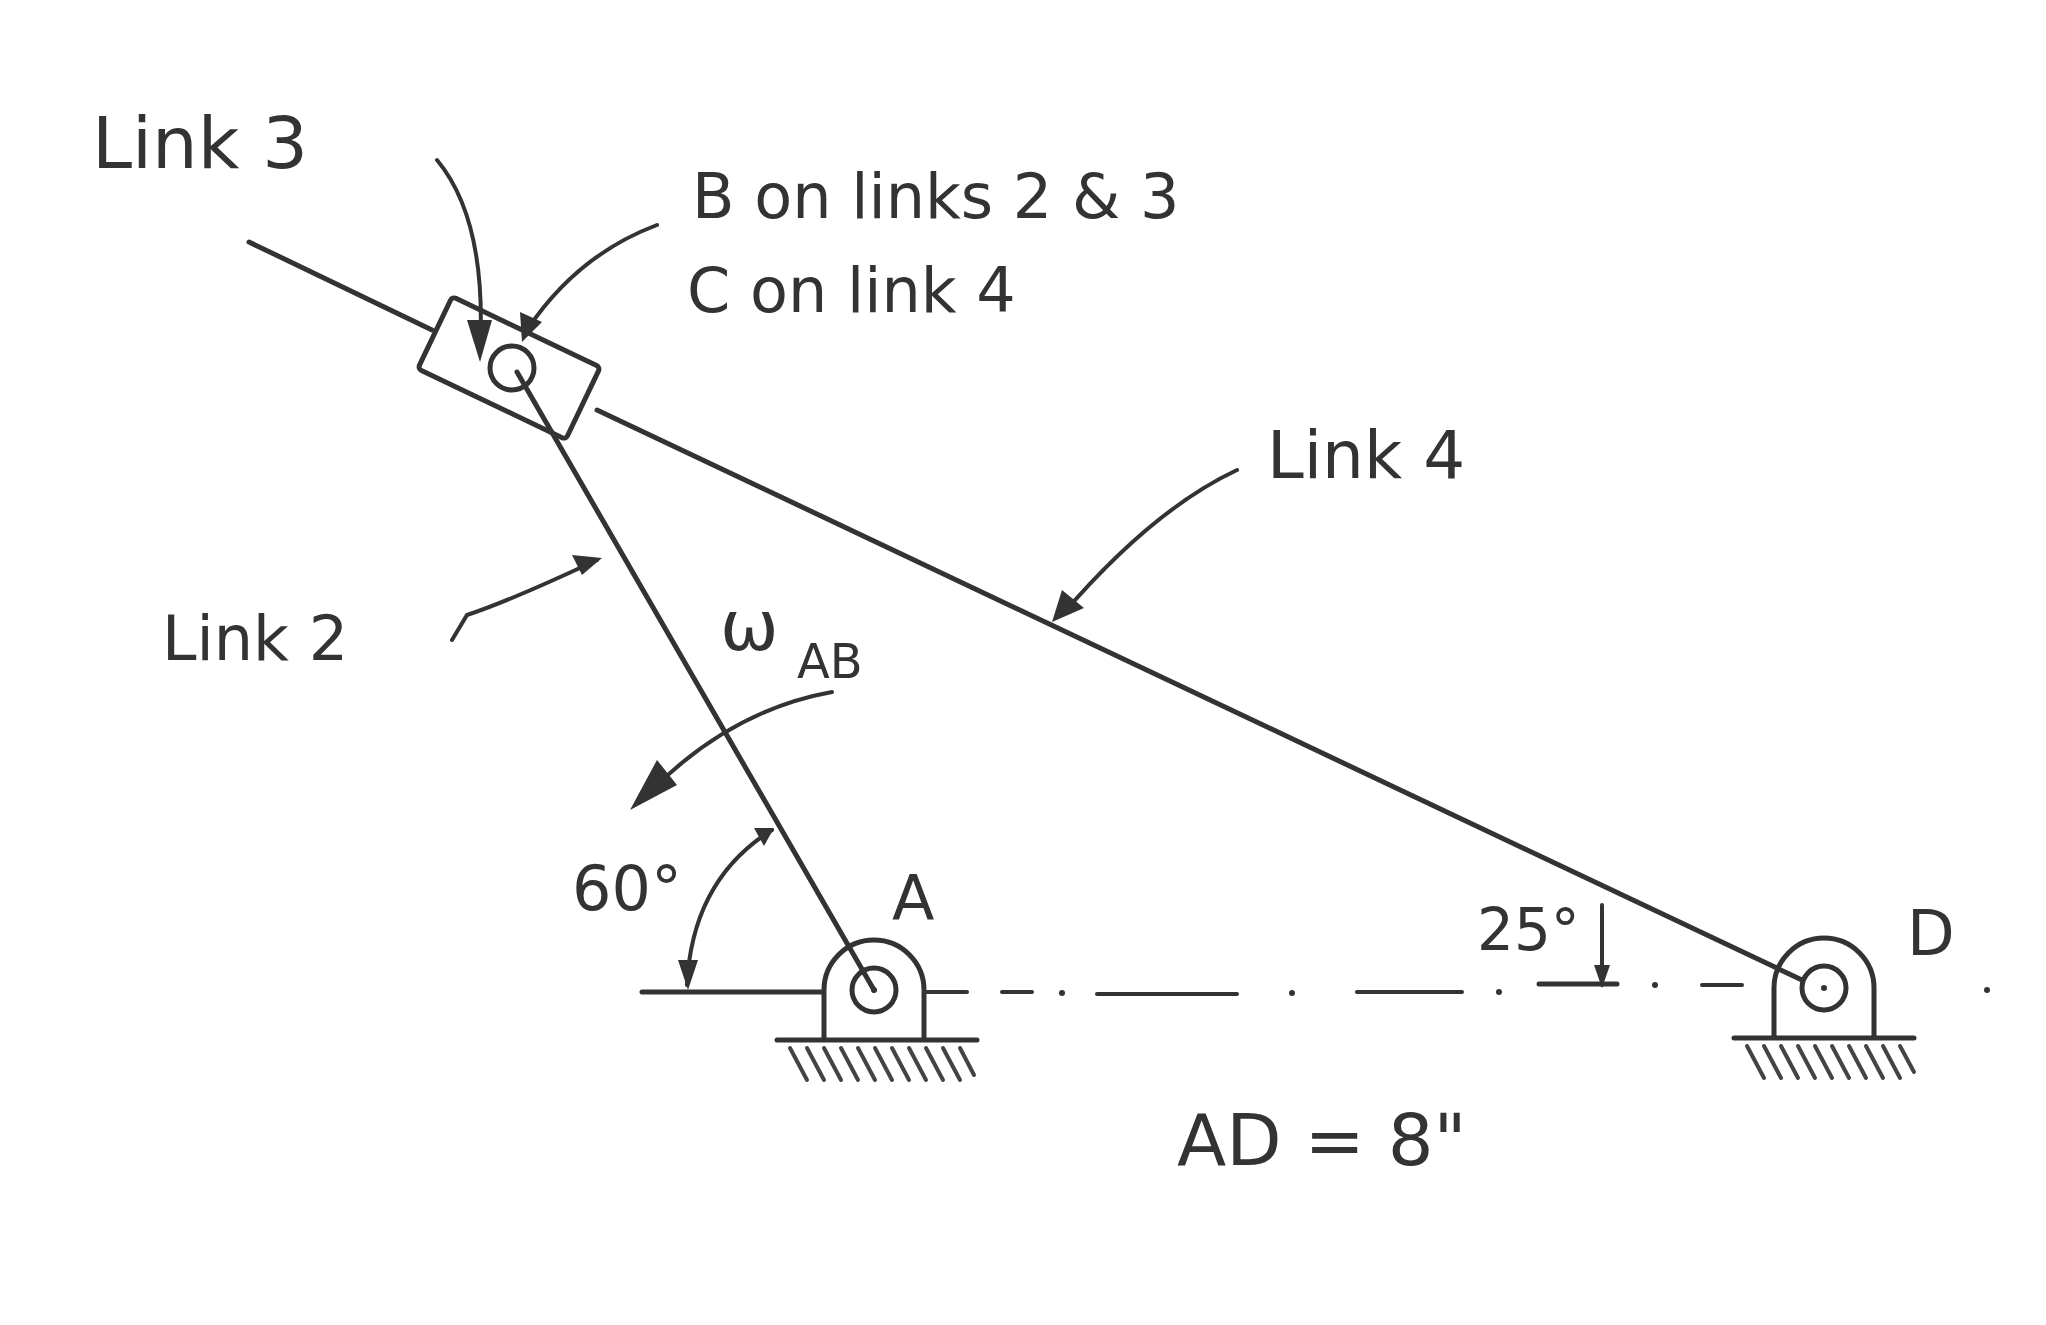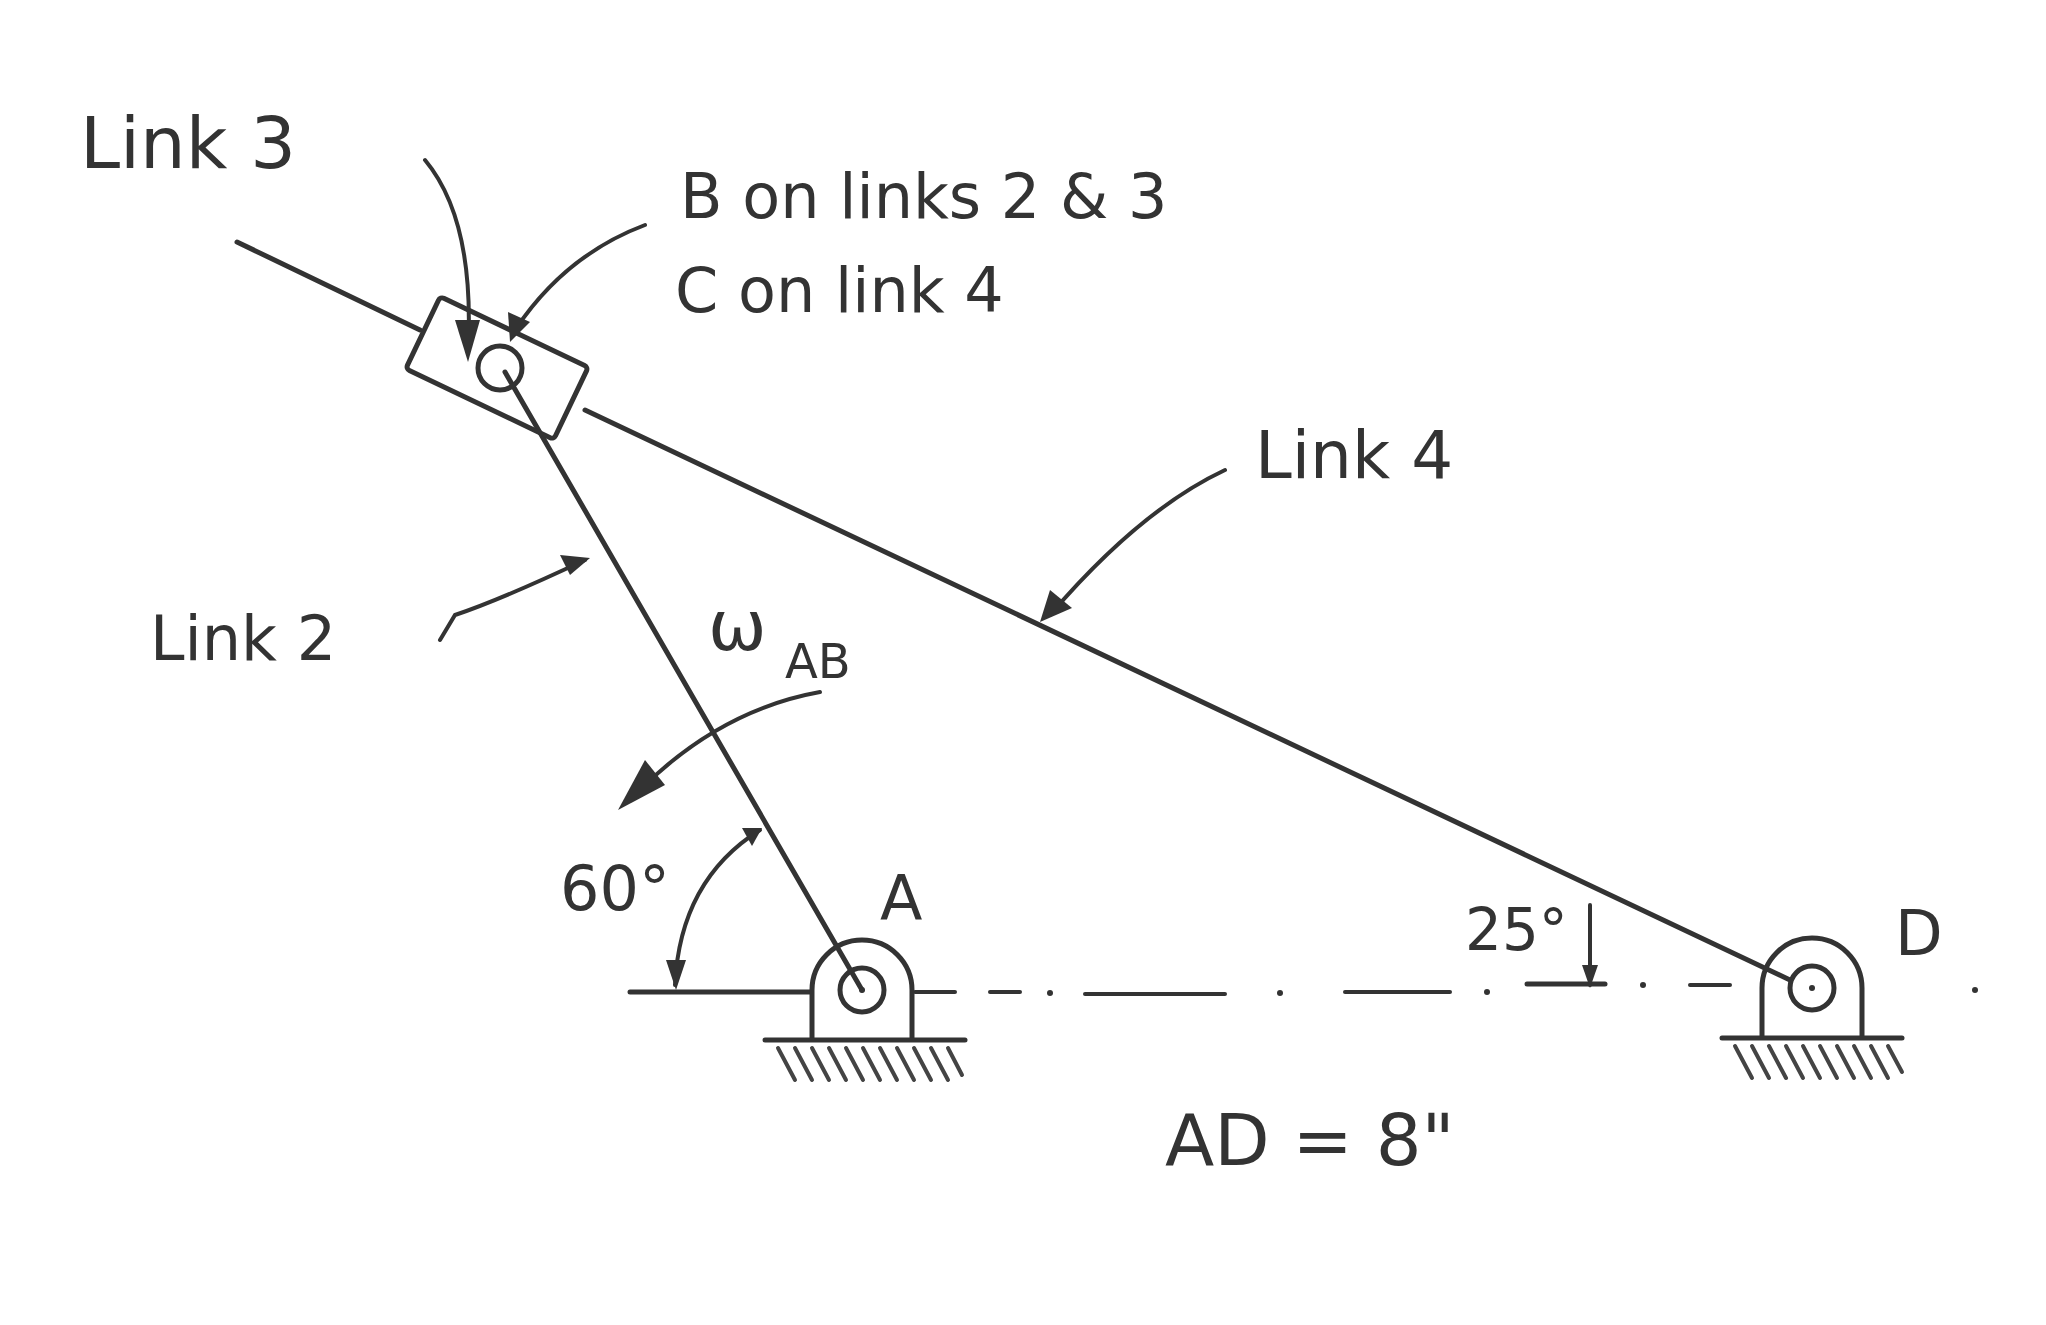--- a/index.html
+++ b/index.html
@@ -1,17 +1,17 @@
 <!DOCTYPE html>
 <html><head>
 <meta charset="utf-8">
 <style>
   html, body { margin:0; padding:0; background:#ffffff; }
   body { width:2046px; height:1325px; overflow:hidden; }
-  #canvas { position:absolute; left:0; top:0; width:1864px; height:1325px; }
+  #canvas { position:absolute; left:12px; top:0; width:1864px; height:1325px; }
   svg { display:block; }
   .ln { stroke:#333; stroke-width:5; fill:none; stroke-linecap:round; stroke-linejoin:round; }
   .thin { stroke:#333; stroke-width:4; fill:none; stroke-linecap:round; }
   .hatch { stroke:#444; stroke-width:4; stroke-linecap:round; }
   .lbl { font-family:"DejaVu Sans", sans-serif; fill:#333; font-weight:normal; }
 </style>
 </head>
 <body>
 
 <div id="canvas">

